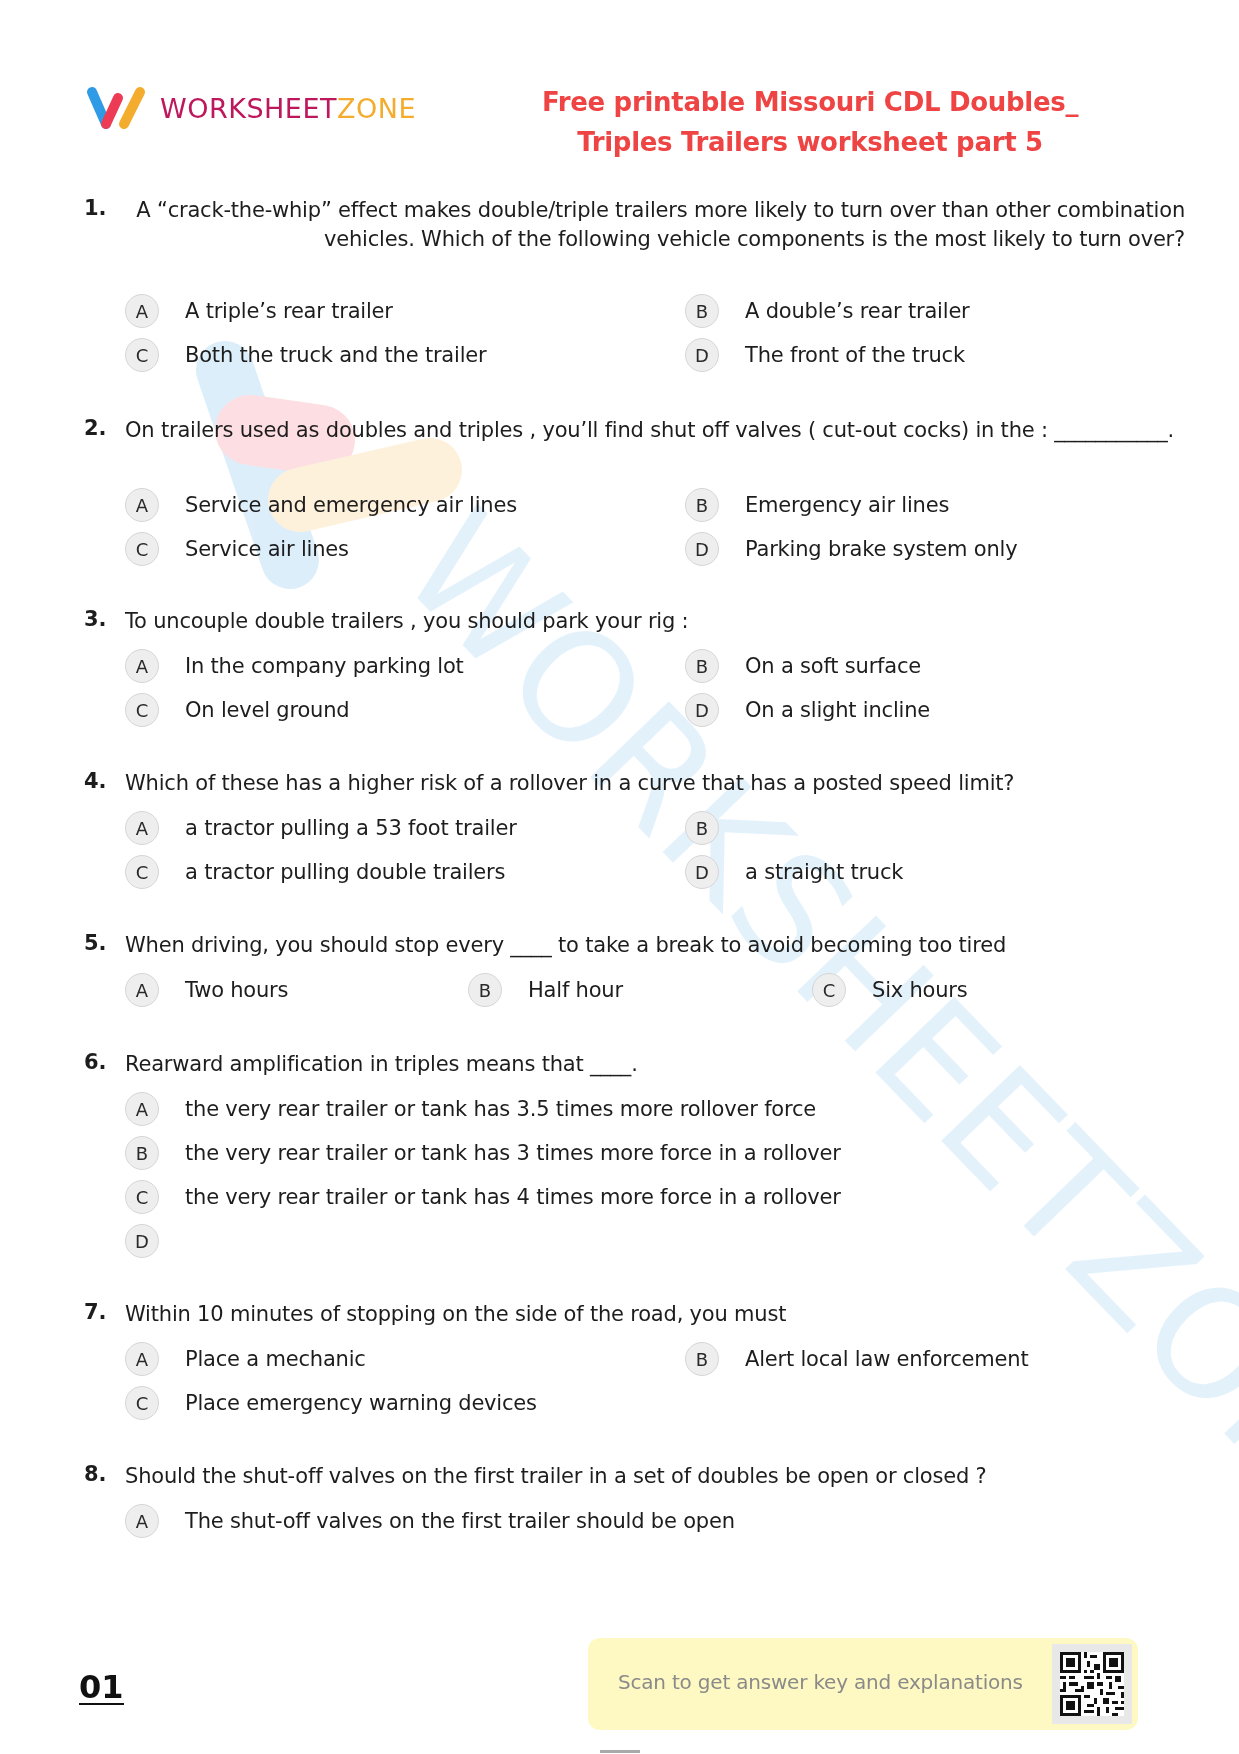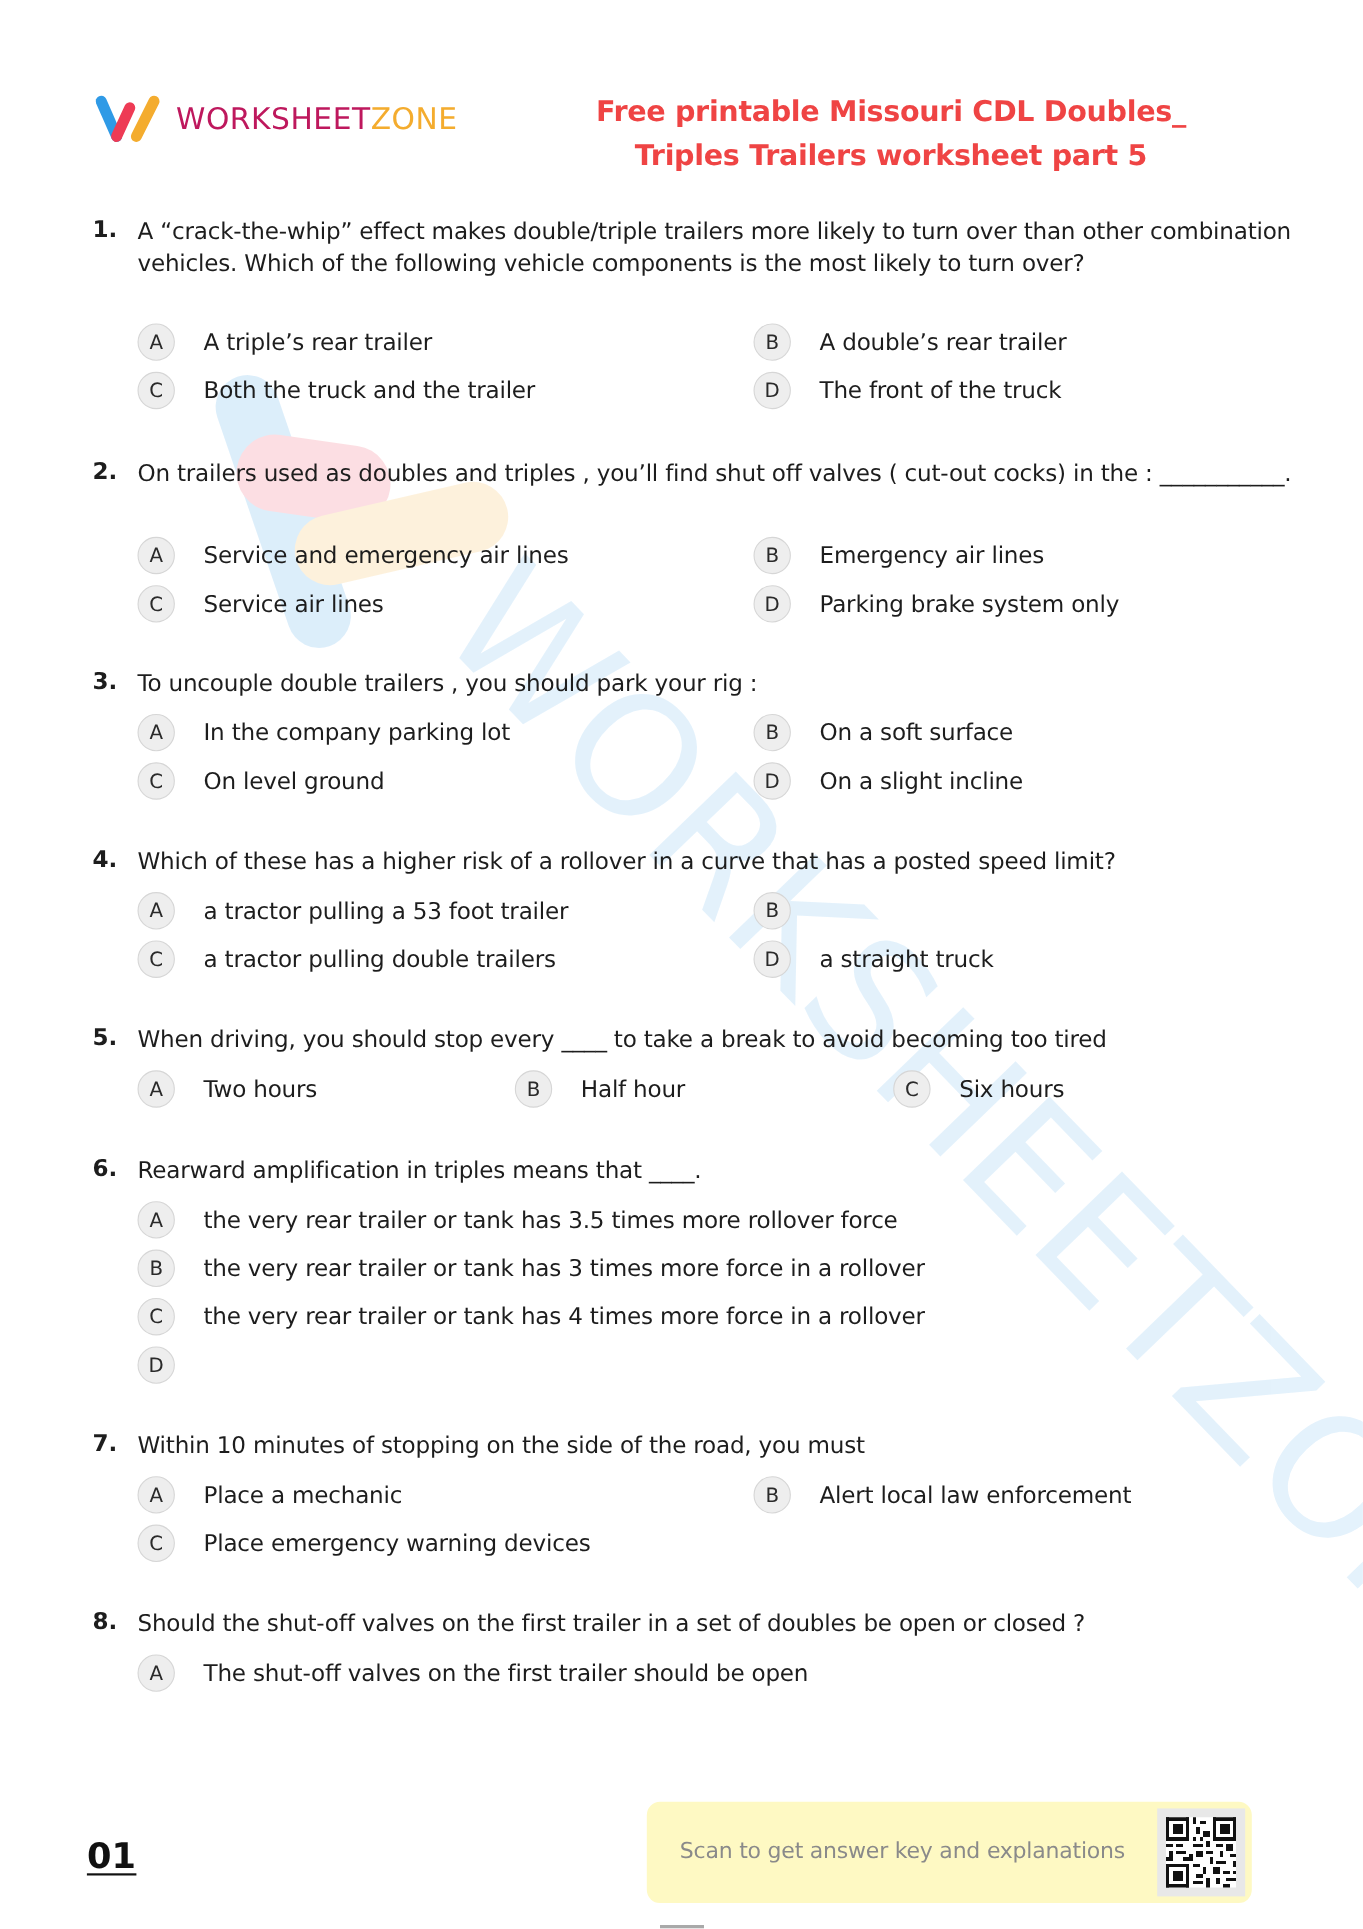--- a/index.html
+++ b/index.html
@@ -63,21 +63,21 @@
   <div class="title">
     <div>Free printable Missouri CDL Doubles_</div>
     <div>Triples Trailers worksheet part 5</div>
   </div>
 </div>
 
 <div class="questions">
 
   <div class="q" style="top:196px;">
     <div class="q-num">1.</div>
-    <div class="q-text" style="width:1060px;">A “crack-the-whip” effect makes double/triple trailers more likely to turn over than other combination vehicles. Which of the following vehicle components is the most likely to turn over?</div>
+    <div class="q-text" style="width:1060px;text-align:right;">A “crack-the-whip” effect makes double/triple trailers more likely to turn over than other combination vehicles. Which of the following vehicle components is the most likely to turn over?</div>
     <div class="opt" style="left:41px; top:98px;">
         <span class="opt-letter">A</span>
         <span class="opt-text">A triple’s rear trailer</span>
       </div>
     <div class="opt" style="left:601px; top:98px;">
         <span class="opt-letter">B</span>
         <span class="opt-text">A double’s rear trailer</span>
       </div>
     <div class="opt" style="left:41px; top:142px;">
         <span class="opt-letter">C</span>

